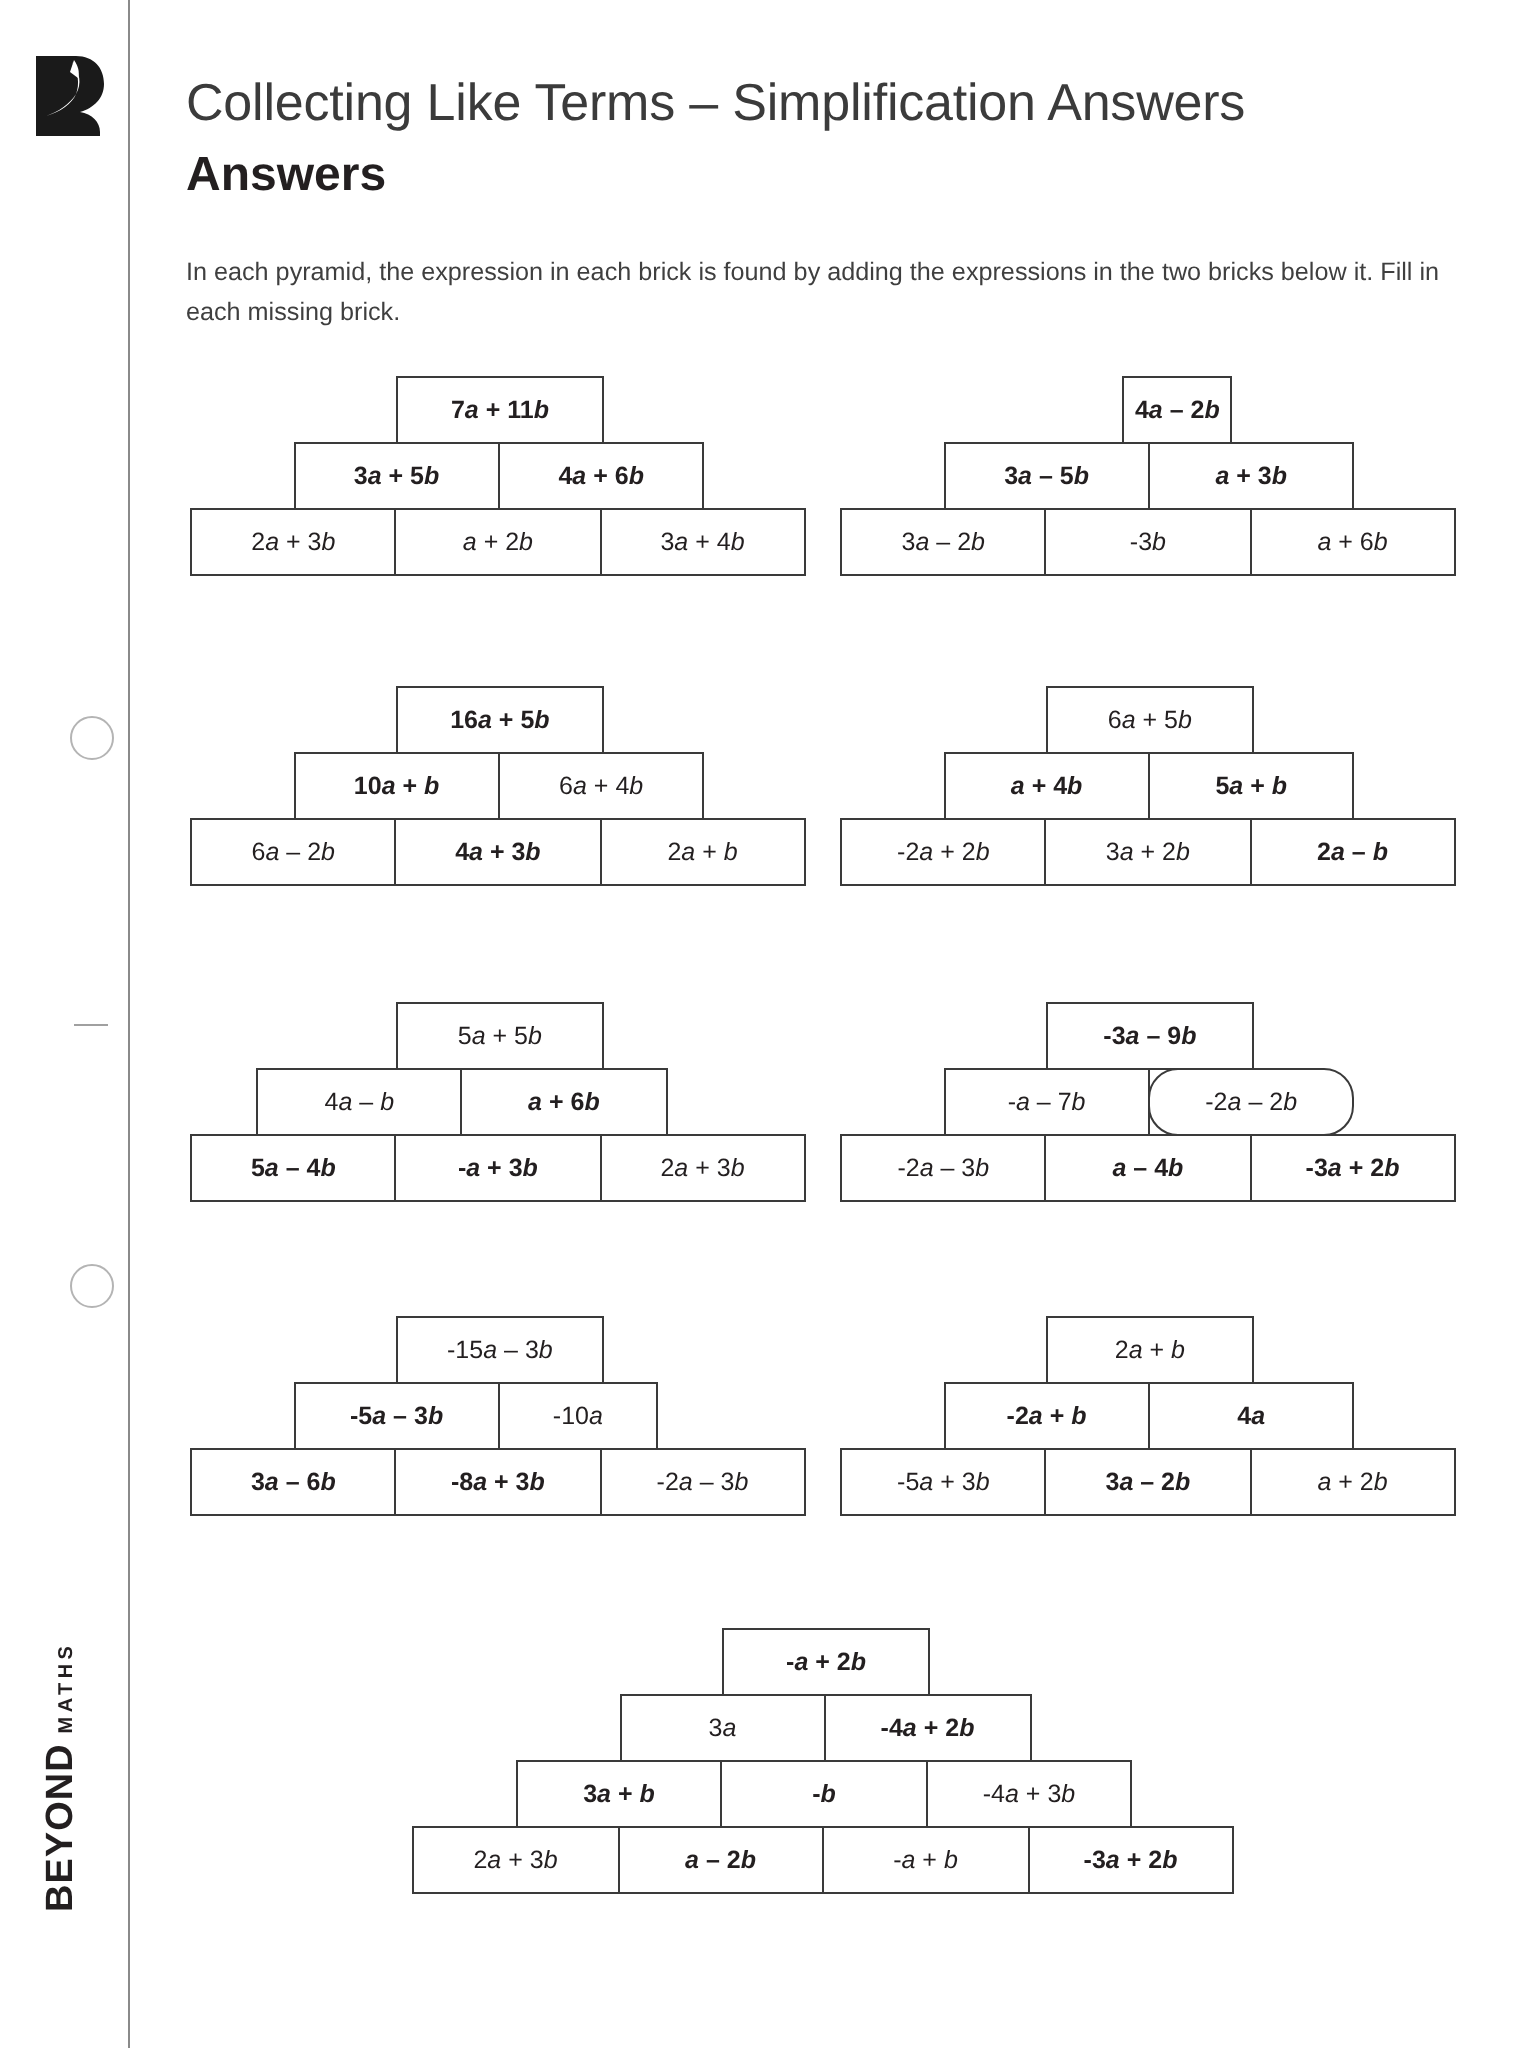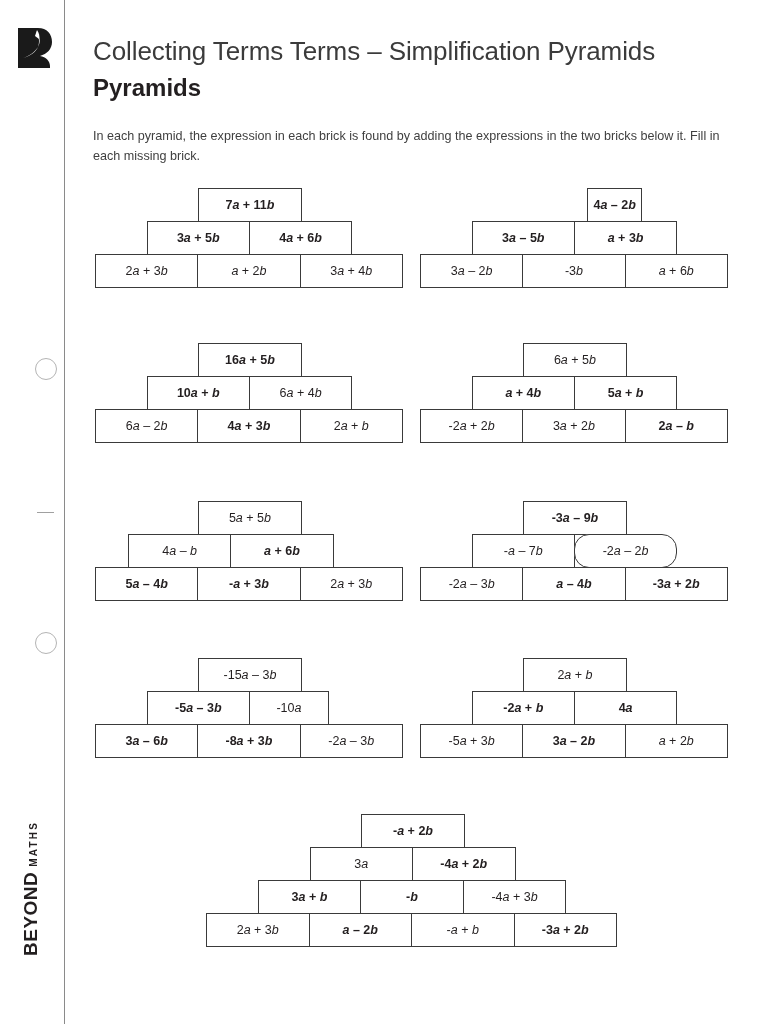--- a/index.html
+++ b/index.html
@@ -147,22 +147,22 @@
       <path d="M24 6 C28 11 29 17 26 22 C23 27 17 31 11 33 C18 31 24 27 26 22 C28 17 27 11 24 6 Z" fill="#ffffff"></path>
       <path d="M25 5 C27 8 28 11 27 14 L23 11 Z" fill="#ffffff"></path>
     </svg>
   </div>
 
   <div class="brandmark">
     <span class="bm-main">BEYOND</span>
     <span class="bm-sub">MATHS</span>
   </div>
 
-  <div class="title-1">Collecting Terms Terms – Simplification Pyramids</div>
-  <div class="title-2">Pyramids</div>
+  <div class="title-1">Collecting Like Terms – Simplification Answers</div>
+  <div class="title-2">Answers</div>
   <div class="intro">In each pyramid, the expression in each brick is found by adding the expressions in the two bricks below it. Fill in each missing brick.</div>
 
   <div class="pyramid" id="p1" style="left: 95px; top: 188px; width: 309.9px;">
       <div class="prow" style="margin-left: 103.3px; width: 103.3px;">
         <div class="brick bold" style="width: 103.3px;">
           <span class="v">7<i>a</i> + 11<i>b</i></span>
         </div>
       </div>
       <div class="prow" style="margin-left: 51.65px; width: 206.6px;">
         <div class="brick bold" style="width: 103.3px;">
@@ -178,21 +178,21 @@
         </div>
         <div class="brick" style="width: 103.3px;">
           <span class="v"><i>a</i> + 2<i>b</i></span>
         </div>
         <div class="brick" style="width: 103.3px;">
           <span class="v">3<i>a</i> + 4<i>b</i></span>
         </div>
       </div>
     </div>
   <div class="pyramid" id="p2" style="left: 420px; top: 188px; width: 309.9px;">
-      <div class="prow" style="margin-left: 119px; width: 103.3px; padding-left: 48px;">
+      <div class="prow" style="margin-left: 93px; width: 103.3px; padding-left: 48px;">
         <div class="brick bold" style="width: 103.3px;">
           <span class="v">4<i>a</i> – 2<i>b</i></span>
         </div>
       </div>
       <div class="prow" style="margin-left: 51.65px; width: 206.6px;">
         <div class="brick bold" style="width: 103.3px;">
           <span class="v">3<i>a</i> – 5<i>b</i></span>
         </div>
         <div class="brick bold" style="width: 103.3px;">
           <span class="v"><i>a</i> + 3<i>b</i></span>

